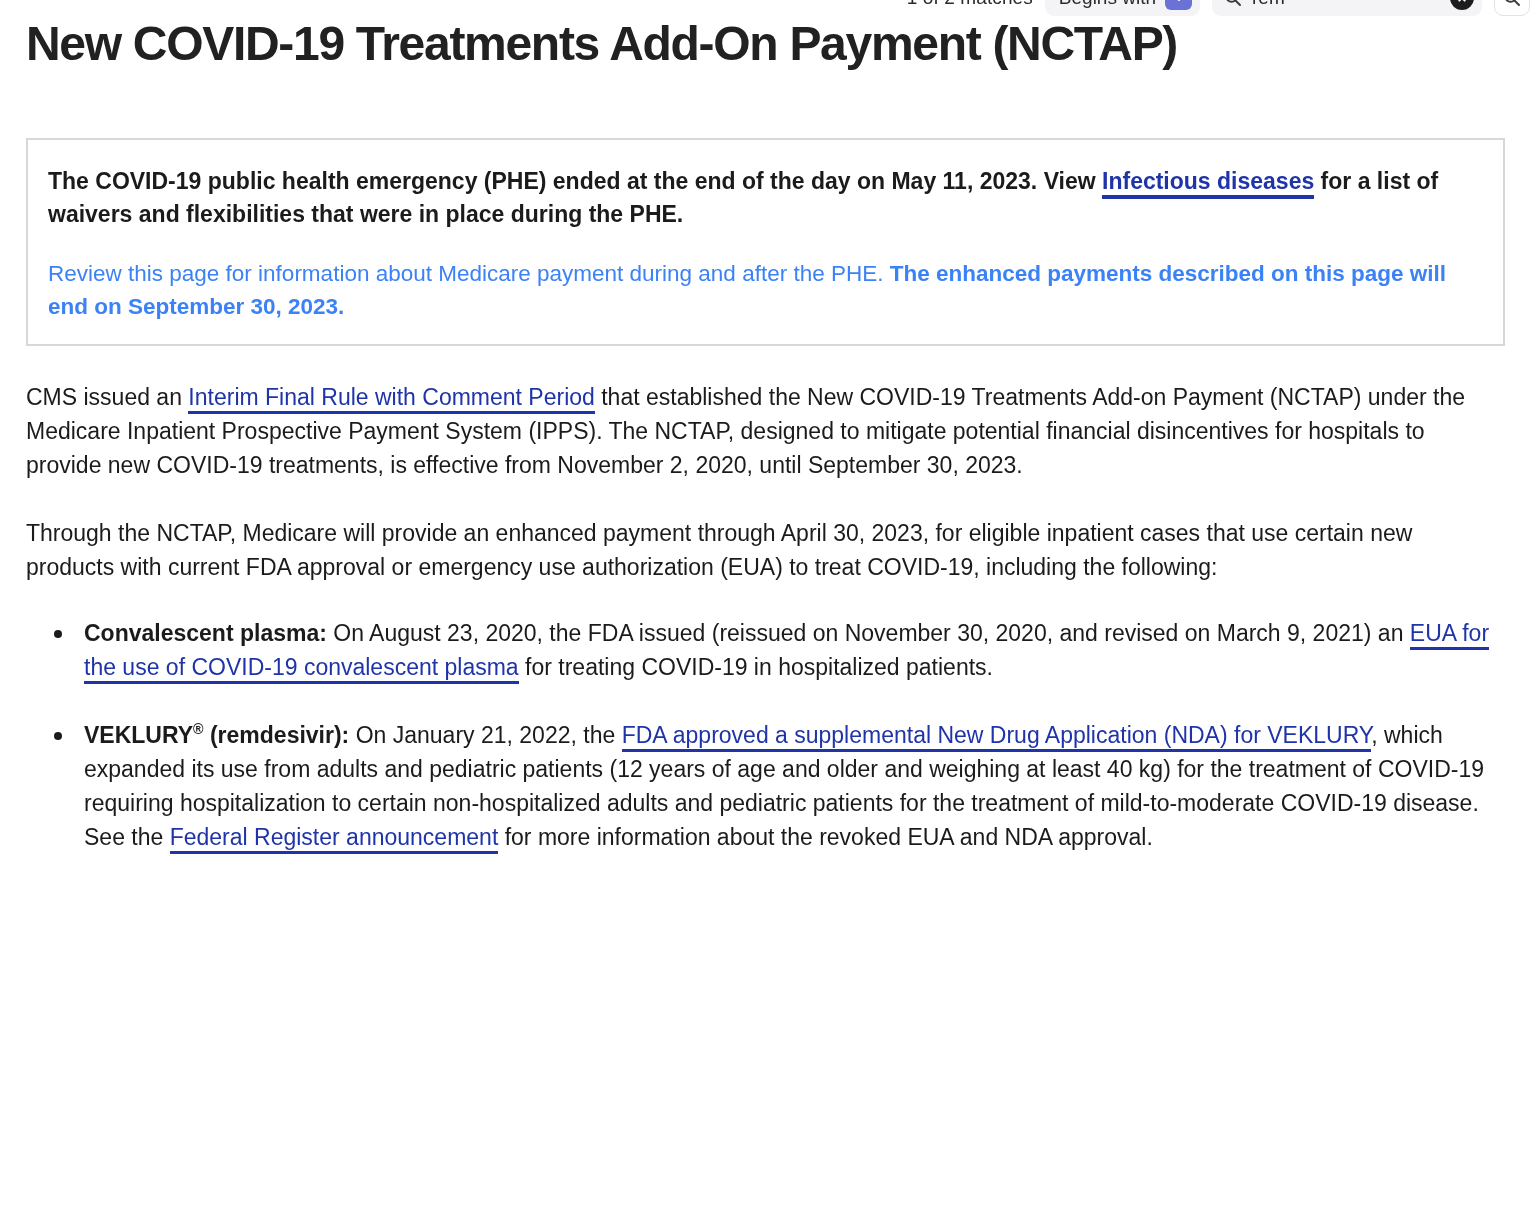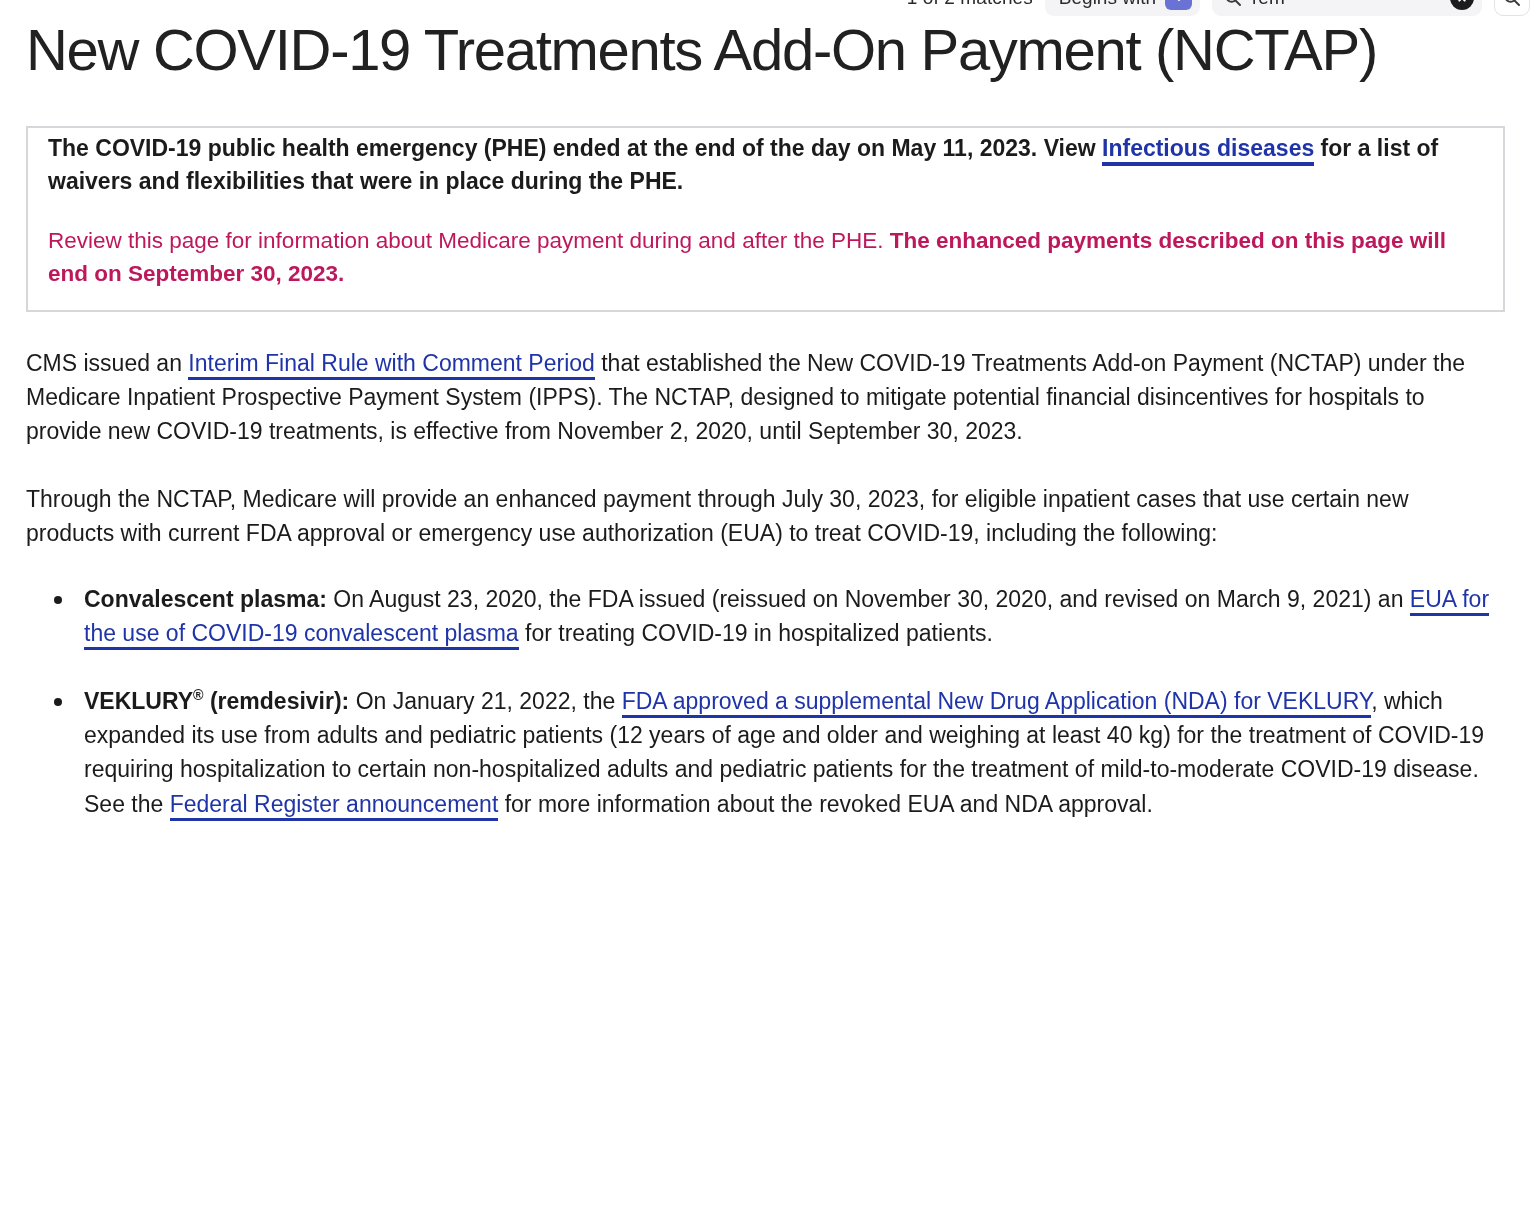--- a/index.html
+++ b/index.html
@@ -106,47 +106,47 @@
   
   .page {
     position: absolute;
     top: 0;
     left: 0;
     width: 1536px;
     padding: 0 26px;
   }
 
   h1.page-title {
-    font-size: 58px;
+    font-size: 48px;
     line-height: 1.17;
-    font-weight: 400;
+    font-weight: 700;
     letter-spacing: -1.3px;
     color: #212121;
     margin: 16px 0 0 0;
     max-width: 1400px;
   }
 
   .alert-box {
-    margin-top: 42px;
+    margin-top: 66px;
     margin-right: 5px;
     border: 2px solid #d6d7da;
     background: #ffffff;
-    padding: 4px 20px 20px 20px;
+    padding: 25px 20px 20px 20px;
   }
   .alert-lead {
     font-size: 23px;
     line-height: 1.44;
     font-weight: 700;
     color: #1b1b1b;
     margin: 0;
   }
   .alert-body {
     font-size: 22.5px;
     line-height: 1.47;
-    color: #be185d;
+    color: #3b82f6;
     margin: 26px 0 0 0;
   }
   .alert-body .emph { font-weight: 700; }
 
   p.body-text {
     font-size: 23px;
     line-height: 1.48;
     color: #1b1b1b;
     margin: 34px 11px 0 0;
     max-width: 1484px;
@@ -230,21 +230,21 @@
 
   <h1 class="page-title">New COVID-19 Treatments Add-On Payment (NCTAP)</h1>
 
   <div class="alert-box">
     <p class="alert-lead"><span>The COVID-19 public health emergency (PHE) ended at the end of the day on May 11, 2023. View </span><a class="doclink" href="#">Infectious diseases</a><span> for a list of waivers and flexibilities that were in place during the PHE.</span></p>
     <p class="alert-body"><span> Review this page for information about Medicare payment during and after the PHE. </span><span class="emph">The enhanced payments described on this page will end on September 30, 2023.</span></p>
   </div>
 
   <p class="body-text"><span>CMS issued an </span><a class="doclink" href="#">Interim Final Rule with Comment Period</a><span> that established the New COVID-19 Treatments Add-on Payment (NCTAP) under the Medicare Inpatient Prospective Payment System (IPPS). The NCTAP, designed to mitigate potential financial disincentives for hospitals to provide new COVID-19 treatments, is effective from November 2, 2020, until September 30, 2023.</span></p>
 
-  <p class="body-text">Through the NCTAP, Medicare will provide an enhanced payment through July 30, 2023, for eligible inpatient cases that use certain new products with current FDA approval or emergency use authorization (EUA) to treat COVID-19, including the following:</p>
+  <p class="body-text">Through the NCTAP, Medicare will provide an enhanced payment through April 30, 2023, for eligible inpatient cases that use certain new products with current FDA approval or emergency use authorization (EUA) to treat COVID-19, including the following:</p>
 
   <ul class="bullets">
     <li><span class="lead-term">Convalescent plasma:</span><span> On August 23, 2020, the FDA issued (reissued on November 30, 2020, and revised on March 9, 2021) an </span><a class="doclink" href="#">EUA for the use of COVID-19 convalescent plasma</a><span> for treating COVID-19 in hospitalized patients.</span></li>
 
     <li><span class="lead-term"><span>VEKLURY</span><sup class="reg">®</sup><span> (remdesivir):</span></span><span> On January 21, 2022, the </span><a class="doclink" href="#">FDA approved a supplemental New Drug Application (NDA) for VEKLURY</a><span>, which expanded its use from adults and pediatric patients (12 years of age and older and weighing at least 40 kg) for the treatment of COVID-19 requiring hospitalization to certain non-hospitalized adults and pediatric patients for the treatment of mild-to-moderate COVID-19 disease. See the </span><a class="doclink" href="#">Federal Register announcement</a><span> for more information about the revoked EUA and NDA approval.</span></li>
   </ul>
 
 </div>
 
 </body></html>

